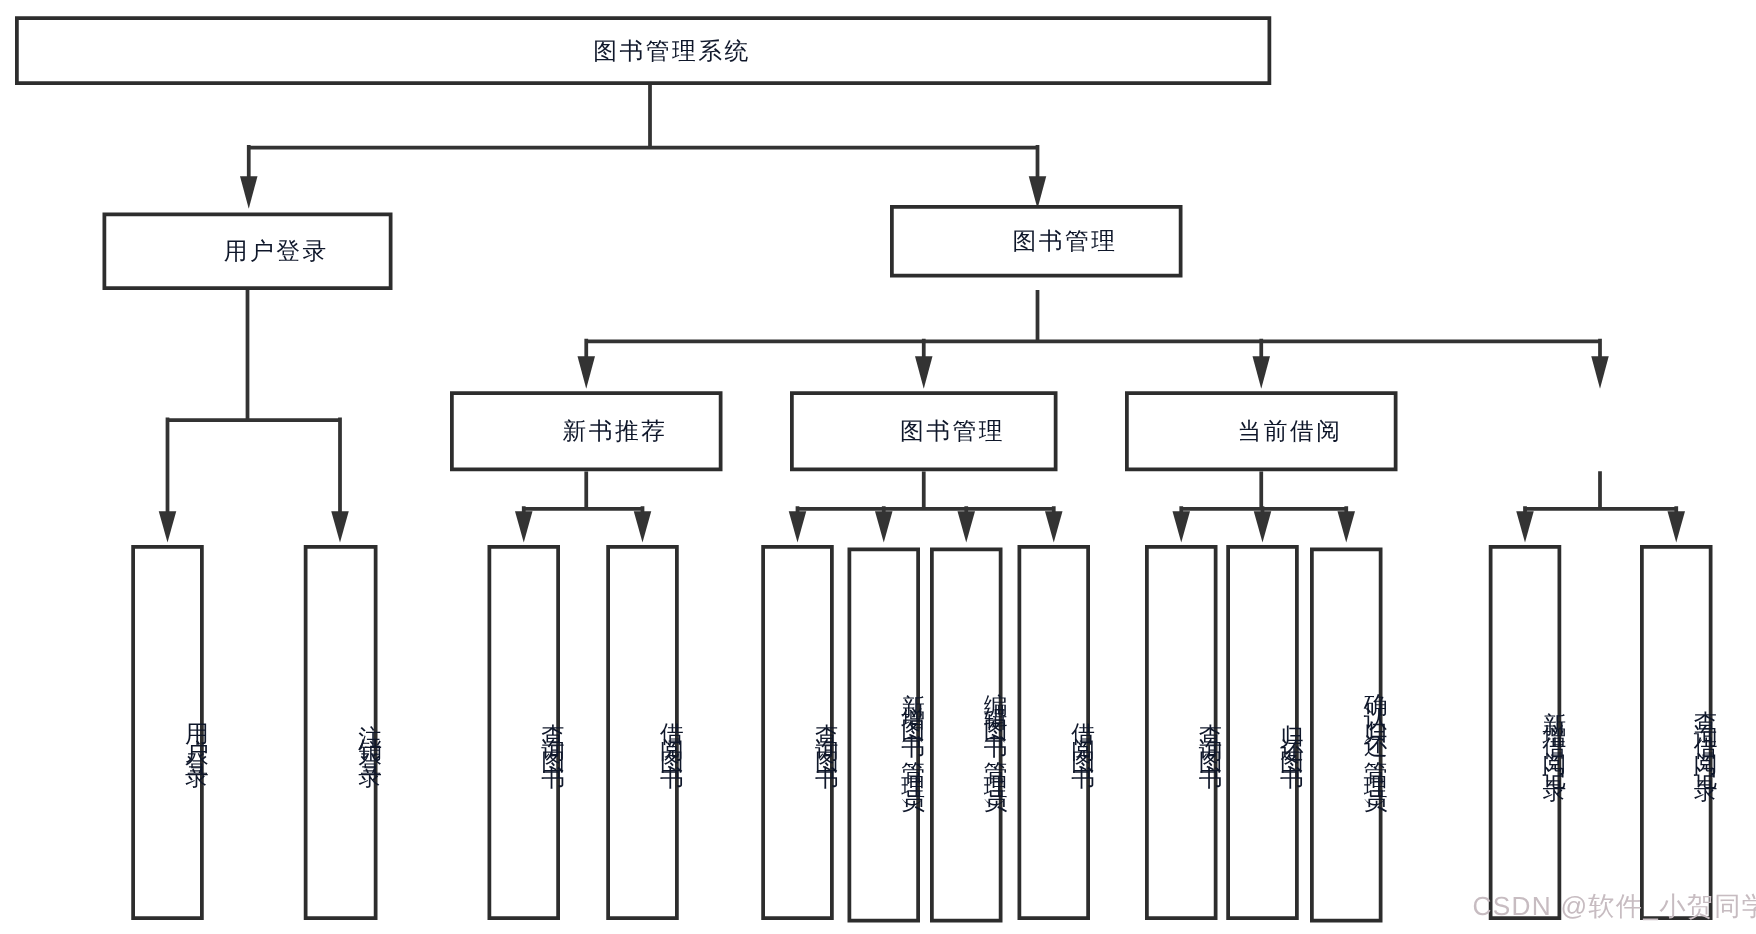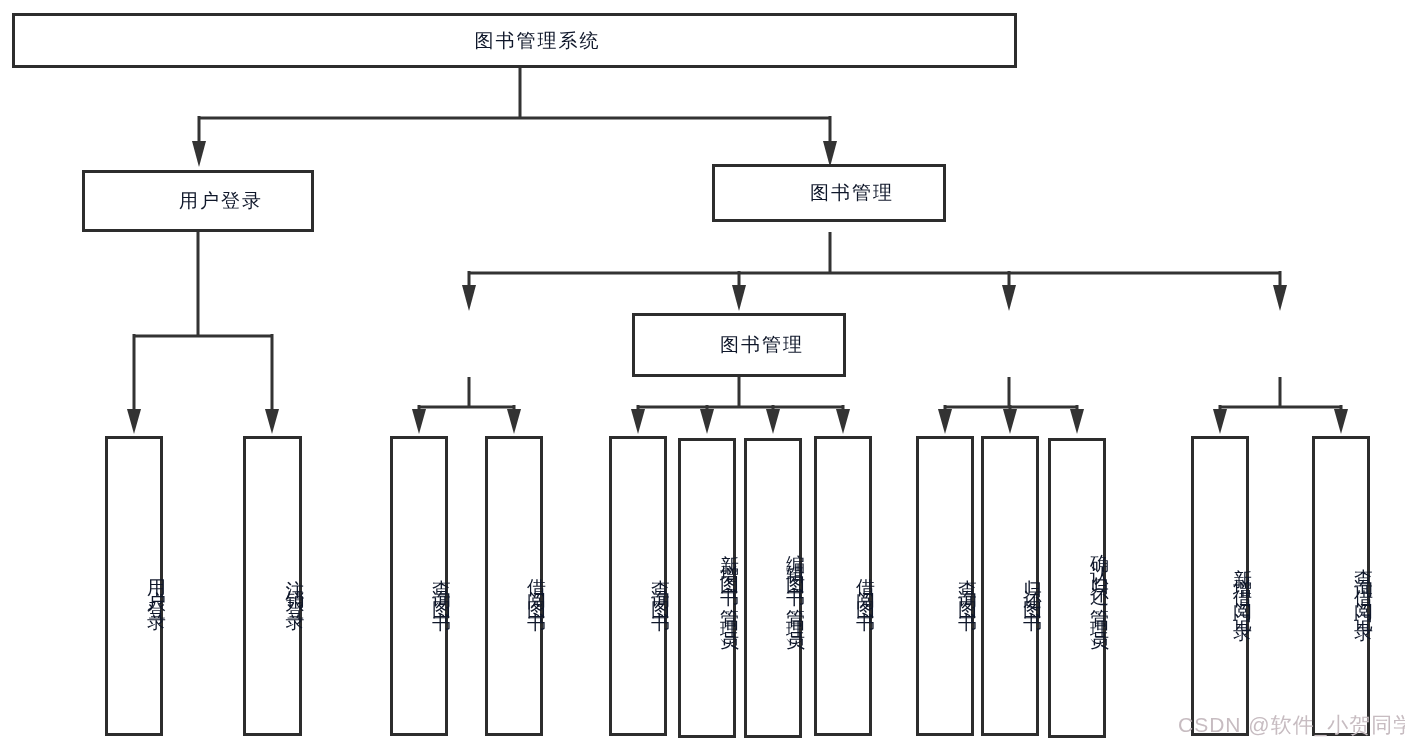--- a/index.html
+++ b/index.html
@@ -72,21 +72,23 @@
       <polygon points="1213,409 1227,409 1220,434"></polygon>
       <polygon points="1334,409 1348,409 1341,434"></polygon>
     </g>
   </svg>
 
   <div class="box" style="left:12px;top:13px;width:1005px;height:55px;">图书管理系统</div>
 
   <div class="box" style="left:82px;top:170px;width:232px;height:62px;">用户登录</div>
   <div class="box" style="left:712px;top:164px;width:234px;height:58px;">图书管理</div>
 
+  <div class="box" style="left:360px;top:313px;width:218px;height:64px;">新书推荐</div>
   <div class="box" style="left:632px;top:313px;width:214px;height:64px;">图书管理</div>
+  <div class="box" style="left:900px;top:313px;width:218px;height:64px;">当前借阅</div>
 
   <div class="box leaf" style="left:105px;top:436px;width:58px;height:300px;">用户登录</div>
   <div class="box leaf" style="left:243px;top:436px;width:59px;height:300px;">注销登录</div>
 
   <div class="box leaf" style="left:390px;top:436px;width:58px;height:300px;">查询图书</div>
   <div class="box leaf" style="left:485px;top:436px;width:58px;height:300px;">借阅图书</div>
 
   <div class="box leaf" style="left:609px;top:436px;width:58px;height:300px;">查询图书</div>
   <div class="box leaf" style="left:678px;top:438px;width:58px;height:300px;">新增图书（管理员）</div>
   <div class="box leaf" style="left:744px;top:438px;width:58px;height:300px;">编辑图书（管理员）</div>

